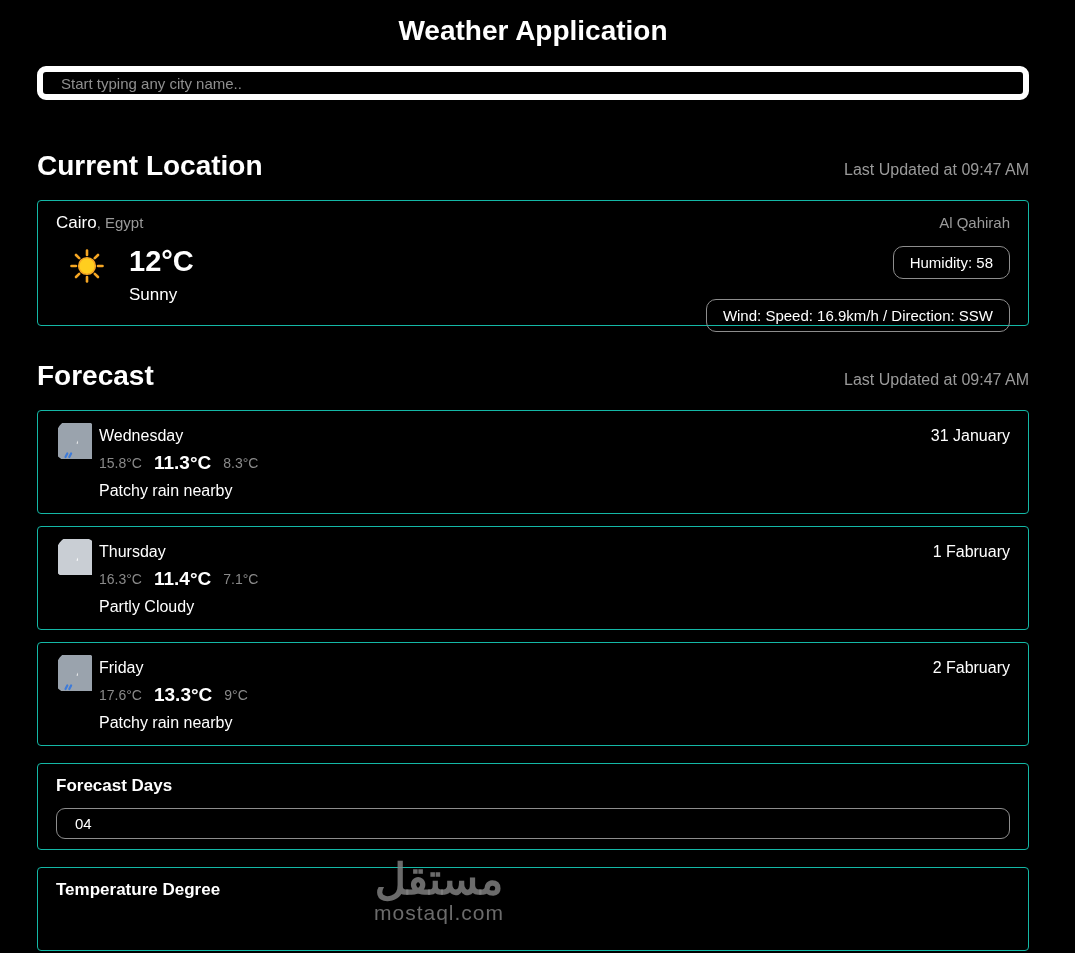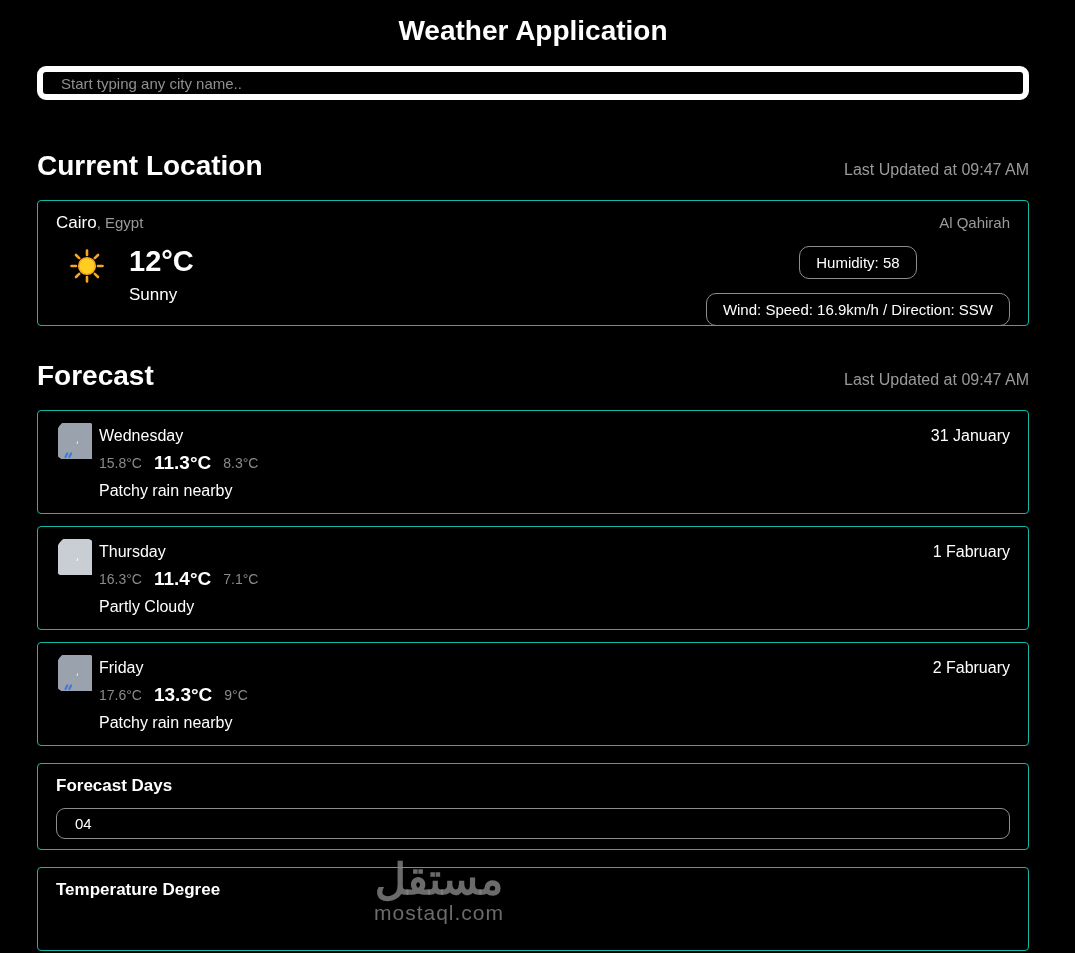--- a/index.html
+++ b/index.html
@@ -58,21 +58,21 @@
   .current-card { padding: 12px 18px 9px; height: 126px; }
   .cc-top { display: flex; justify-content: space-between; align-items: baseline; }
   .cc-city { font-size: 17px; }
   .cc-country { font-size: 15px; }
   .cc-region { font-size: 15px; }
   .cc-main { display: flex; justify-content: space-between; margin-top: 13px; }
   .cc-left { display: flex; }
   .cc-icon { margin: 2px 24px 0 13px; width: 36px; height: 36px; }
   .cc-temp { font-size: 29px; font-weight: bold; line-height: 1.1; }
   .cc-cond { font-size: 17px; margin-top: 7px; }
-  .badges { display: flex; flex-direction: column; align-items: center; gap: 14px; }
+  .badges { display: flex; flex-direction: column; align-items: flex-end; gap: 20px; }
   .badge {
     border: 1px solid #8d8d8d;
     border-radius: 10px;
     padding: 7px 16px;
     font-size: 15px;
     white-space: nowrap;
   }
 
   
   .f-card { position: relative; height: 104px; padding: 16px 18px 0 61px; margin-bottom: 12px; }

